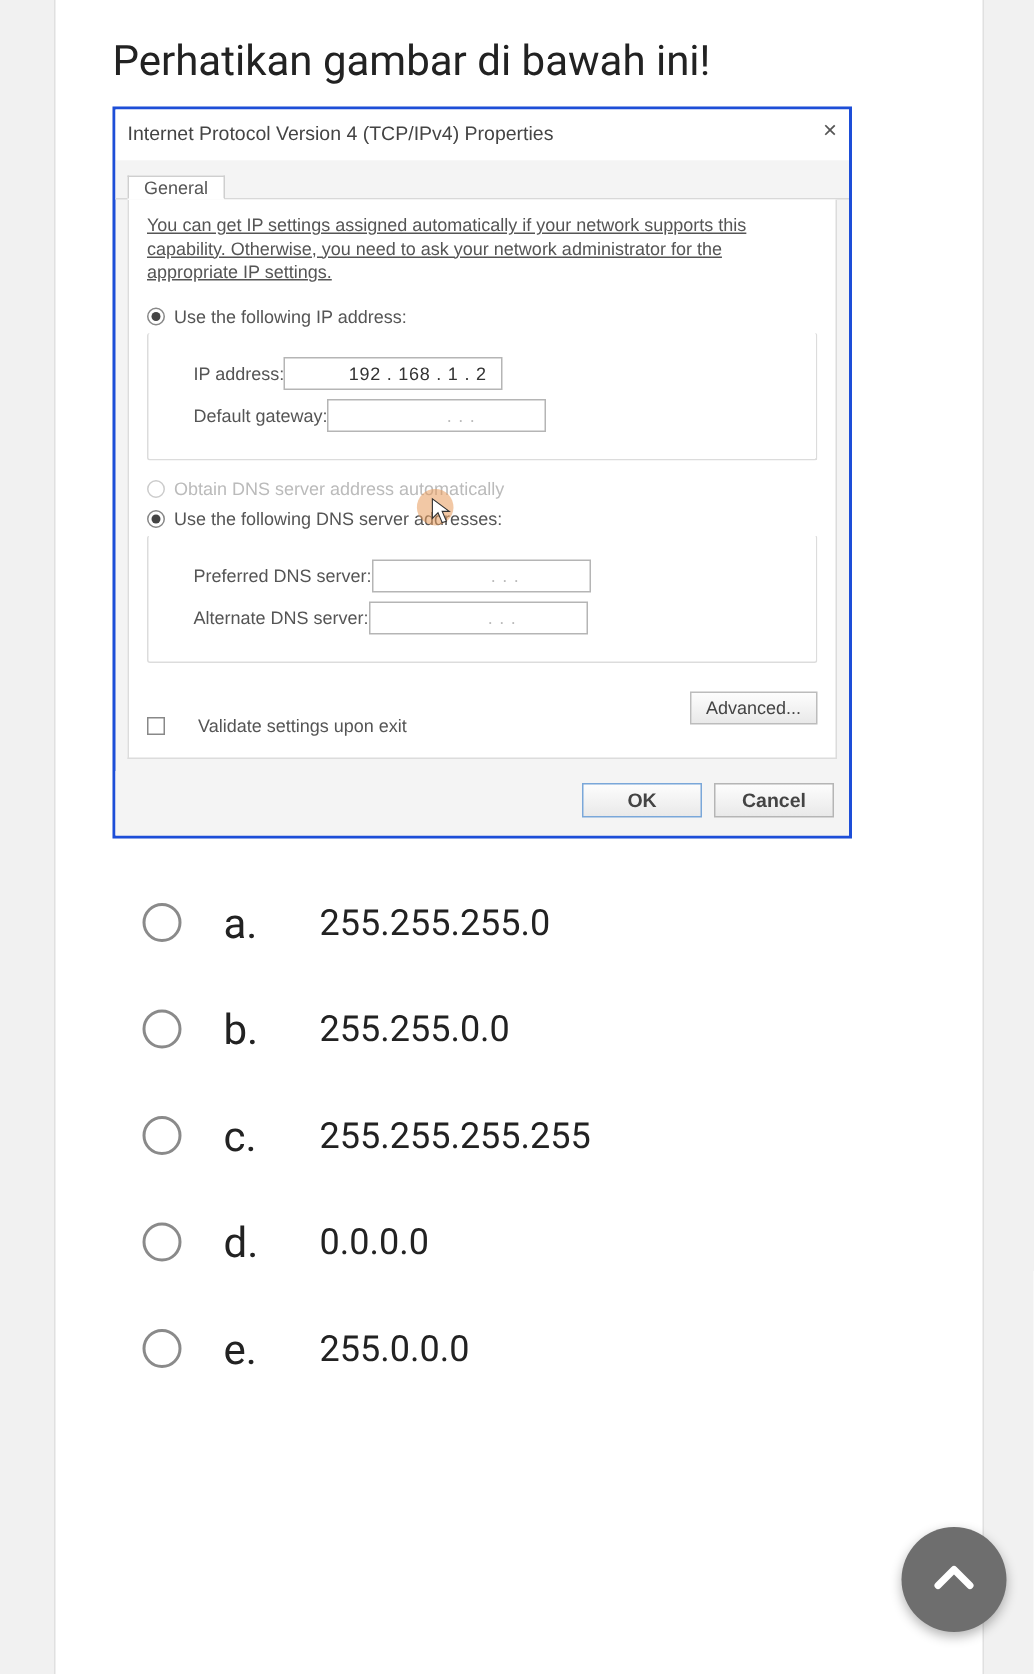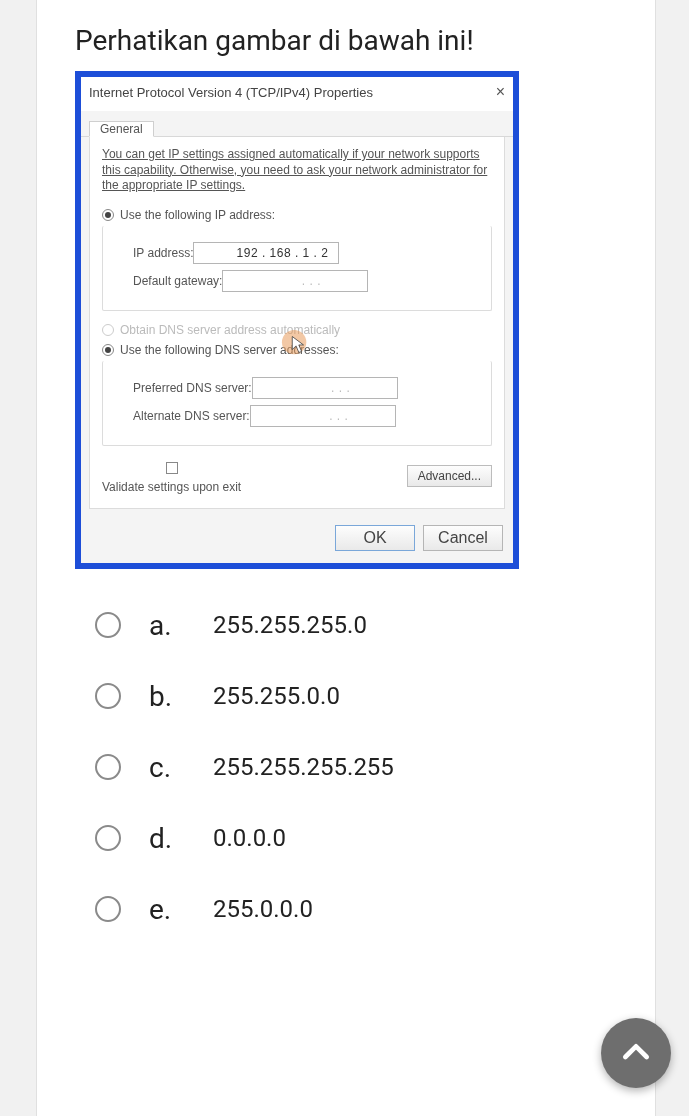--- a/index.html
+++ b/index.html
@@ -27,23 +27,23 @@
     margin: 0 -38px 20px -38px;
   }
   .q-heading {
     font-size: 28px;
     color: #222;
     font-weight: 400;
     margin-bottom: 14px;
   }
   
   .win {
-    width: 444px;
+    width: 493px;
     background: #f4f4f4;
-    border: 6px solid #1d4ed8;
+    border: 2px solid #1d4ed8;
     font-family: "Segoe UI", Tahoma, sans-serif;
     font-size: 12px;
     color: #555;
     position: relative;
   }
   .win-titlebar {
     background: #fff;
     padding: 6px 8px 10px 8px;
     display: flex;
     justify-content: space-between;
@@ -135,25 +135,24 @@
   }
   .ipbox.dots { color: #bbb; }
   .ipbox.focused {
     background: #2f7bd9;
     border: 1px solid #2f7bd9;
     box-shadow: 0 0 0 1px #bcd4f0 inset;
   }
   .checkbox-row {
     display: flex;
     align-items: center;
-    gap: 6px;
-    font-size: 12px;
-    color: #555;
-    margin-top: 4px;
-    flex-direction: column;
+    gap: 22px;
+    font-size: 12px;
+    color: #555;
+    margin-top: 23px;
   }
   .chk {
     width: 12px; height: 12px;
     border: 1px solid #888;
     background: #fff;
   }
   .adv-btn {
     margin-left: auto;
     border: 1px solid #bcbcbc;
     background: linear-gradient(#fdfdfd,#e9e9e9);
@@ -168,24 +167,25 @@
     justify-content: flex-end;
     gap: 8px;
     padding: 8px 10px 12px 10px;
     background: #f4f4f4;
   }
   .win-btn {
     min-width: 80px;
     text-align: center;
     border: 1px solid #b5b5b5;
     background: linear-gradient(#fdfdfd,#e9e9e9);
-    font-size: 16px;
+    font-size: 13px;
     color: #444;
     padding: 3px 12px;
     cursor: default;
+    font-weight: bold;
   }
   .win-btn.primary { border-color: #7aa7d9; }
   
   .cursor {
     position: absolute;
     left: 200px;
     top: 252px;
     width: 30px; height: 30px;
     pointer-events: none;
   }

